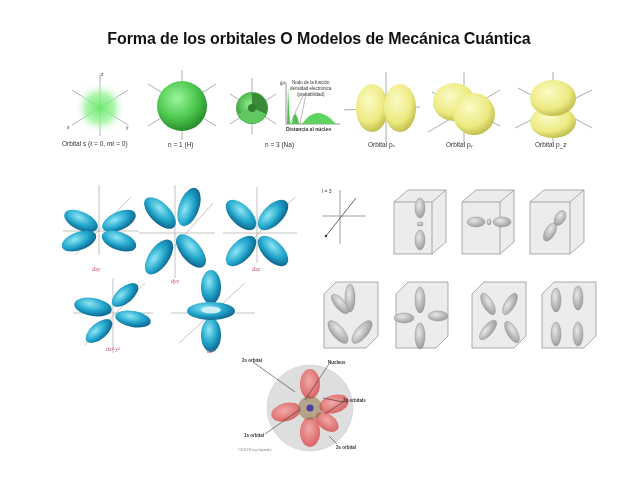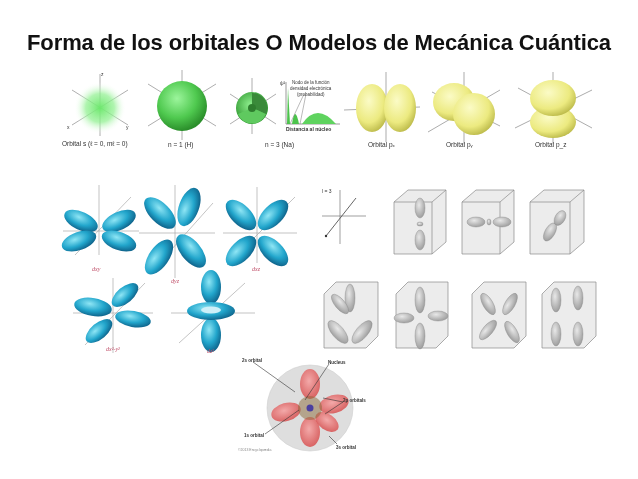--- a/index.html
+++ b/index.html
@@ -1,19 +1,19 @@
 <!DOCTYPE html>
 <html><head>
 <meta charset="utf-8">
 <style>
   html, body { margin: 0; padding: 0; background: #ffffff; }
   body { width: 638px; height: 479px; position: relative; overflow: hidden;
          font-family: "Liberation Sans", sans-serif; color: #111; }
   .title { position: absolute; left: 0; top: 30px; width: 638px; text-align: center;
-           font-weight: bold; font-size: 22px; color: #111; letter-spacing: -0.1px; }
+           font-weight: bold; font-size: 16px; color: #111; letter-spacing: -0.1px; }
   .cap { position: absolute; font-size: 6.5px; color: #333; white-space: nowrap; text-align: center; }
   .tiny { font-size: 5px; color: #333; white-space: nowrap; position: absolute; }
   .dlabel { position: absolute; font-size: 6px; color: #c0506a; font-style: italic; font-family: "Liberation Serif", serif; }
   svg { position: absolute; overflow: visible; }
 </style>
 </head>
 <body>
 
 <div class="title">Forma de los orbitales O Modelos de Mecánica Cuántica</div>
 

